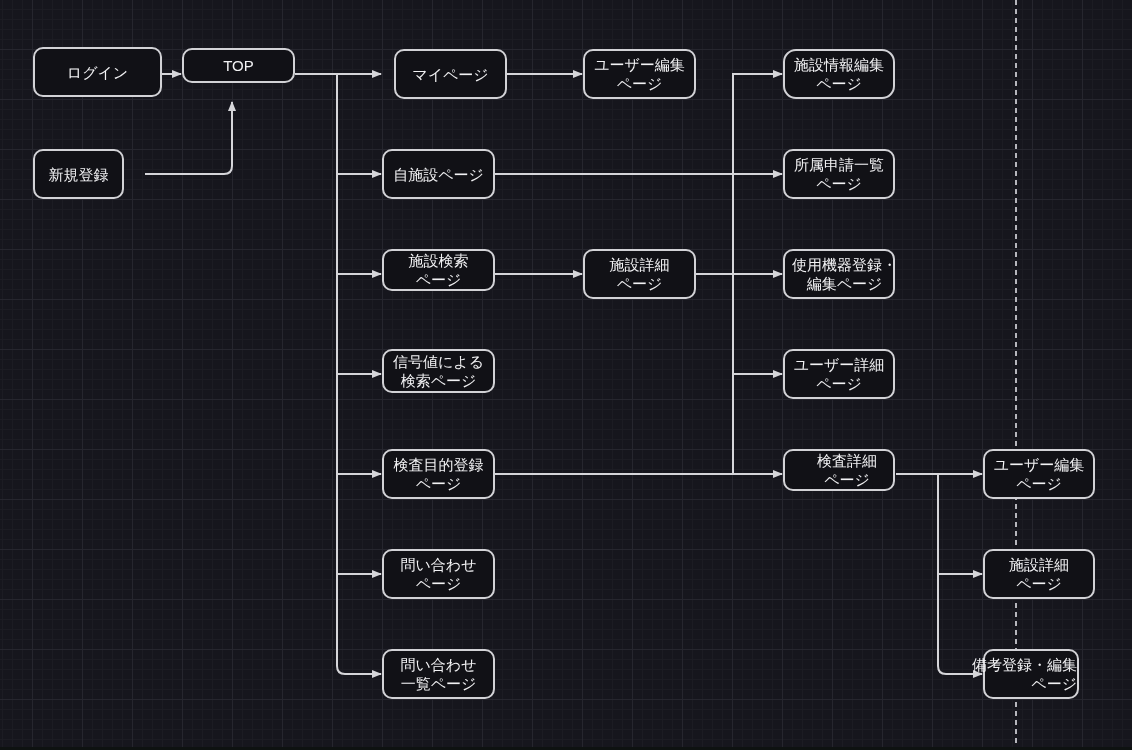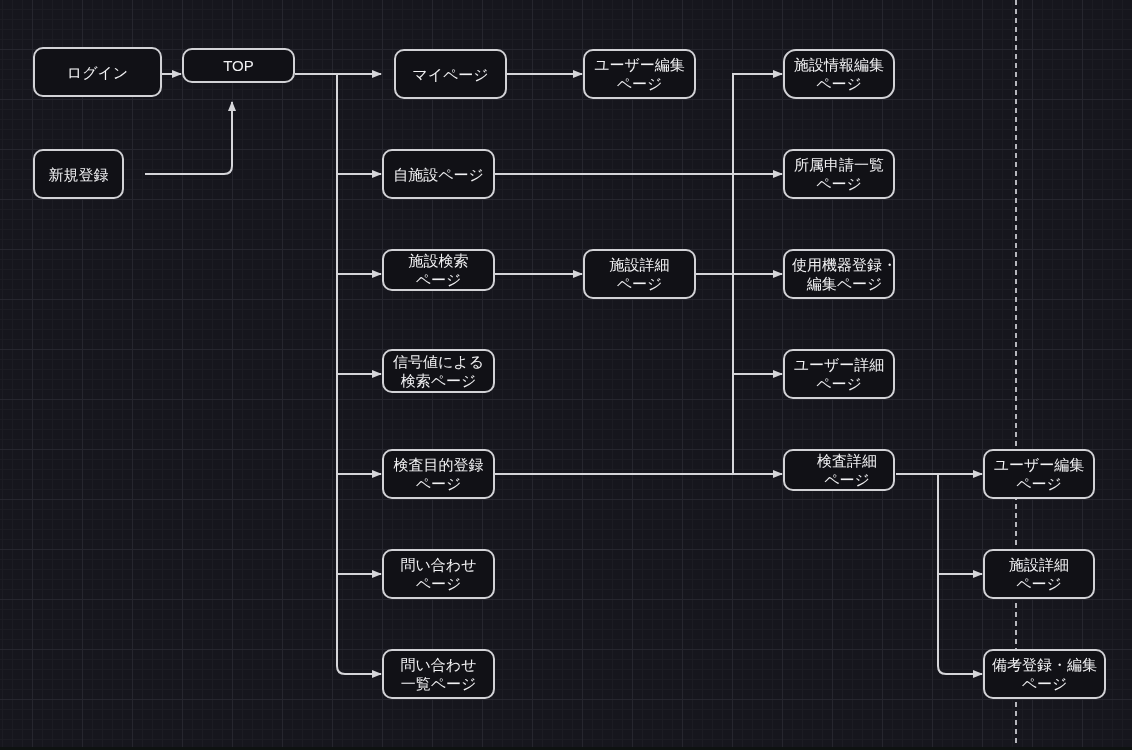--- a/index.html
+++ b/index.html
@@ -152,19 +152,19 @@
         <span>ページ</span>
       </div>
       <div class="node" style="left: 983px; top: 449px; width: 112px; height: 50px;">
         <span>ユーザー編集</span>
         <span>ページ</span>
       </div>
       <div class="node" style="left: 983px; top: 549px; width: 112px; height: 50px;">
         <span>施設詳細</span>
         <span>ページ</span>
       </div>
-      <div class="node" style="left: 983px; top: 649px; width: 123px; height: 50px;">
+      <div class="node" style="left: 983px; top: 649px; width: 96px; height: 50px; align-items: flex-end;">
         <span>備考登録・編集</span>
         <span>ページ</span>
       </div>
     </div>
   <div id="bottom-bar"></div>
 </div>
 
 </body></html>

